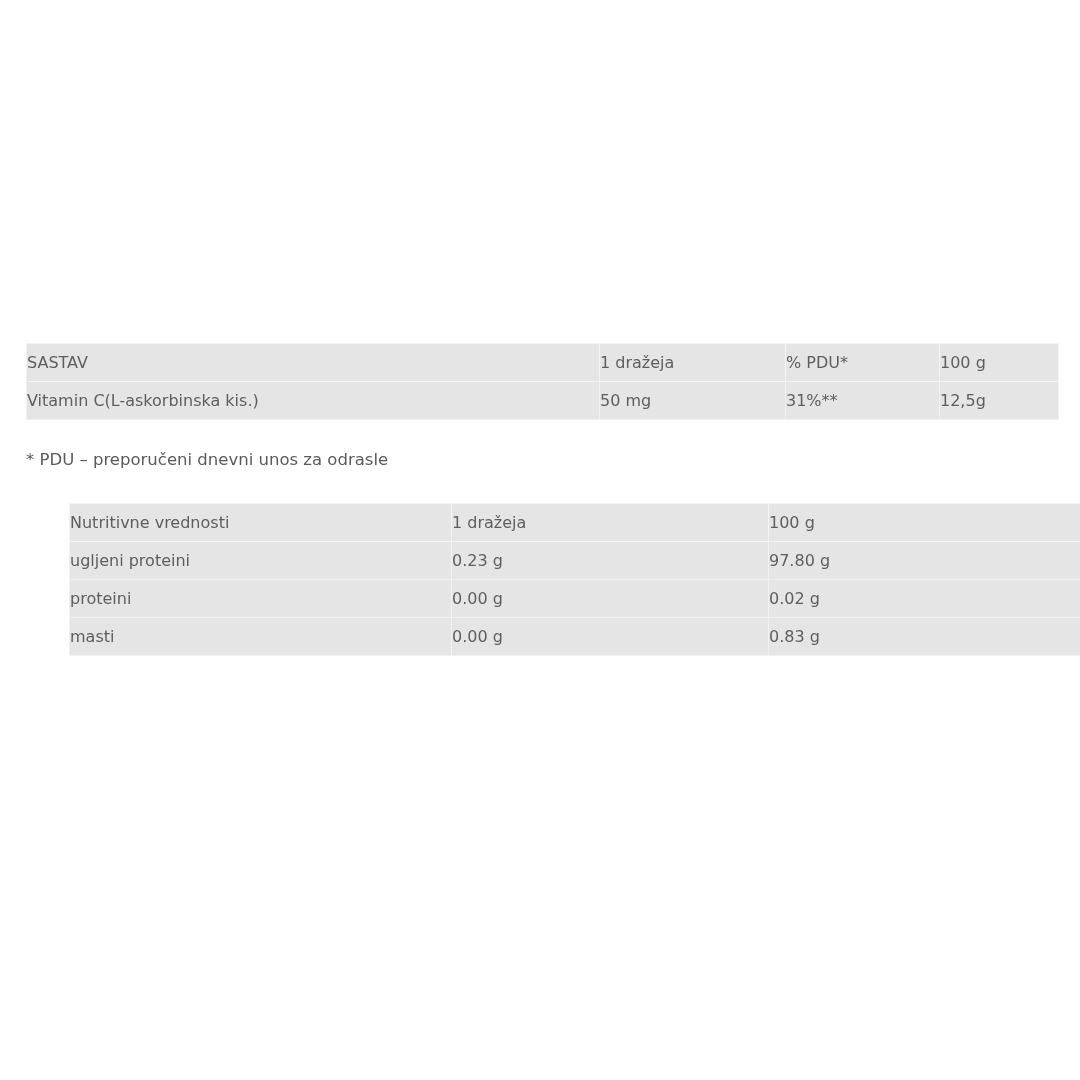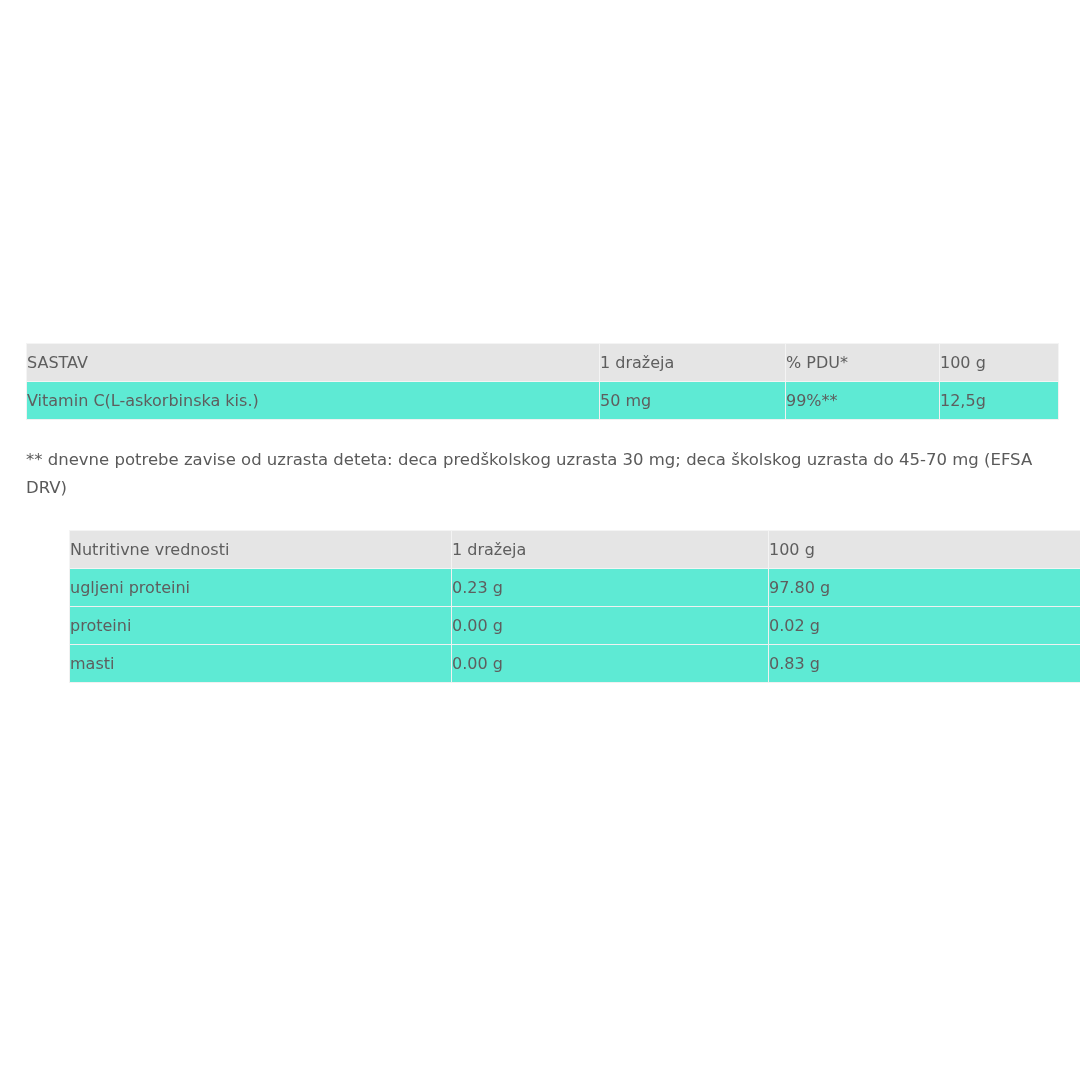--- a/index.html
+++ b/index.html
@@ -9,21 +9,21 @@
     color: #5a5a5a;
   }
   .content { position: absolute; left: 26px; top: 343px; width: 1032px; }
   table { border-collapse: collapse; width: 1032px; table-layout: fixed; }
   th, td {
     text-align: left; font-weight: normal; font-size: 16px;
     height: 37px; padding: 0; border: 1px solid #f1f1f1;
     color: #5e5e5e;
   }
   th { background: #e5e5e5; border-color: #f4f4f4; }
-  td { background: #5eead4; }
+  td { background: #e5e5e5; }
   .notes { margin-top: 26px; font-size: 16.5px; line-height: 27.5px; color: #5a5a5a; }
   .notes p { margin: 0; }
   .table2 { margin-top: 29px; margin-left: 43px; }
 </style>
 </head>
 <body>
 
 <div class="content">
   <table>
     <colgroup>
@@ -37,28 +37,28 @@
         <th>SASTAV</th>
         <th>1 dražeja</th>
         <th>% PDU*</th>
         <th>100 g</th>
       </tr>
     </thead>
     <tbody>
       <tr>
         <td>Vitamin C(L-askorbinska kis.)</td>
         <td>50 mg</td>
-        <td>99%**</td>
+        <td>31%**</td>
         <td>12,5g</td>
       </tr>
     </tbody>
   </table>
 
   <div class="notes">
-    <p>** dnevne potrebe zavise od uzrasta deteta: deca predškolskog uzrasta 30 mg; deca školskog uzrasta do 45-70 mg (EFSA DRV)</p>
+    <p>* PDU – preporučeni dnevni unos za odrasle</p>
   </div>
 
   <table class="table2">
     <colgroup>
       <col style="width:382px">
         <col style="width:317px">
         <col style="width:333px">
     </colgroup>
     <thead>
       <tr>

